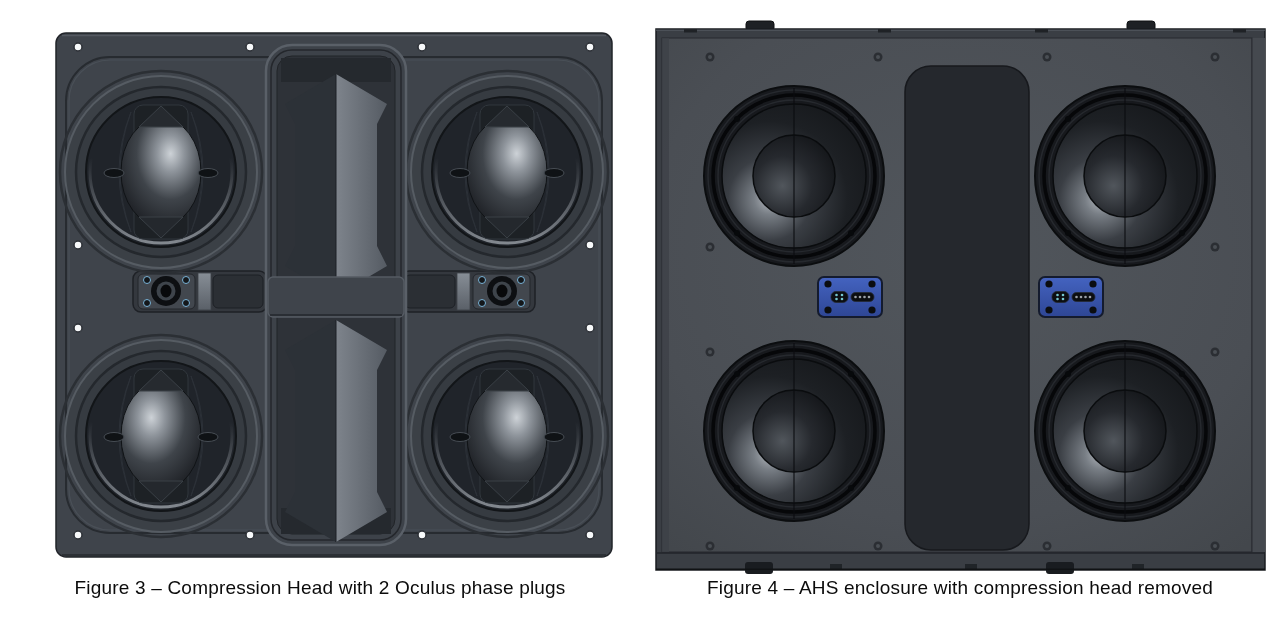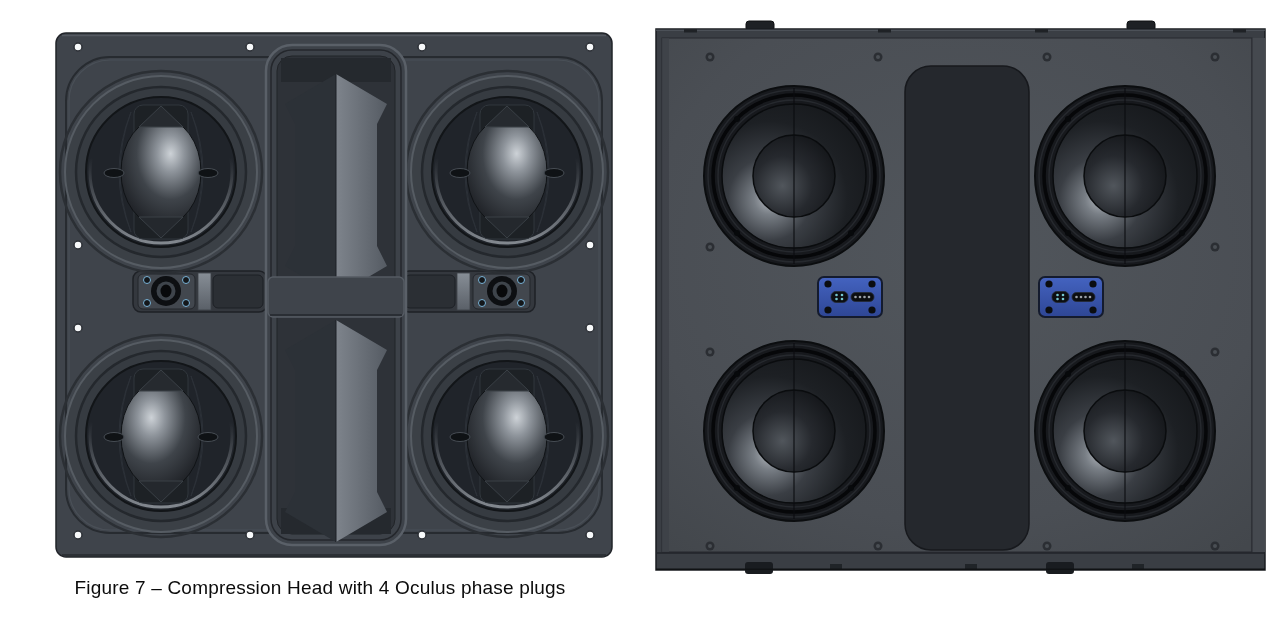--- a/index.html
+++ b/index.html
@@ -141,21 +141,21 @@
         <use href="#hole" x="78" y="245"></use>
           <use href="#hole" x="590" y="245"></use>
         <use href="#hole" x="78" y="328"></use>
           <use href="#hole" x="590" y="328"></use>
         <use href="#hole" x="78" y="535"></use>
           <use href="#hole" x="250" y="535"></use>
           <use href="#hole" x="422" y="535"></use>
           <use href="#hole" x="590" y="535"></use>
       </g>
     </svg>
-    <figcaption>Figure 7 – Compression Head with 4 Oculus phase plugs</figcaption>
+    <figcaption>Figure 3 – Compression Head with 2 Oculus phase plugs</figcaption>
   </figure>
 
   <figure class="right">
     <svg viewBox="0 0 640 574" width="640" height="574" aria-hidden="true">
       <defs>
         <radialGradient id="bfl" cx="0.5" cy="0.42" r="0.75">
           <stop offset="0" stop-color="#51565c"></stop>
           <stop offset="0.7" stop-color="#4a4e54"></stop>
           <stop offset="1" stop-color="#43474c"></stop>
         </radialGradient>
@@ -275,15 +275,16 @@
       <g>
         <line x1="16" y1="553" x2="625" y2="553" stroke="#22252a" stroke-width="1.5"></line>
         <rect x="105" y="562" width="28" height="12" rx="3" fill="#191c20"></rect>
         <rect x="406" y="562" width="28" height="12" rx="3" fill="#191c20"></rect>
         <rect x="190" y="564" width="12" height="5" fill="#202428"></rect>
         <rect x="325" y="564" width="12" height="5" fill="#202428"></rect>
         <rect x="492" y="564" width="12" height="5" fill="#202428"></rect>
         <line x1="16" y1="569.3" x2="625" y2="569.3" stroke="#101214" stroke-width="1.5"></line>
       </g>
     </svg>
+    <figcaption>Figure 4 – AHS enclosure with compression head removed</figcaption>
   </figure>
 
 </div>
 
 </body></html>

